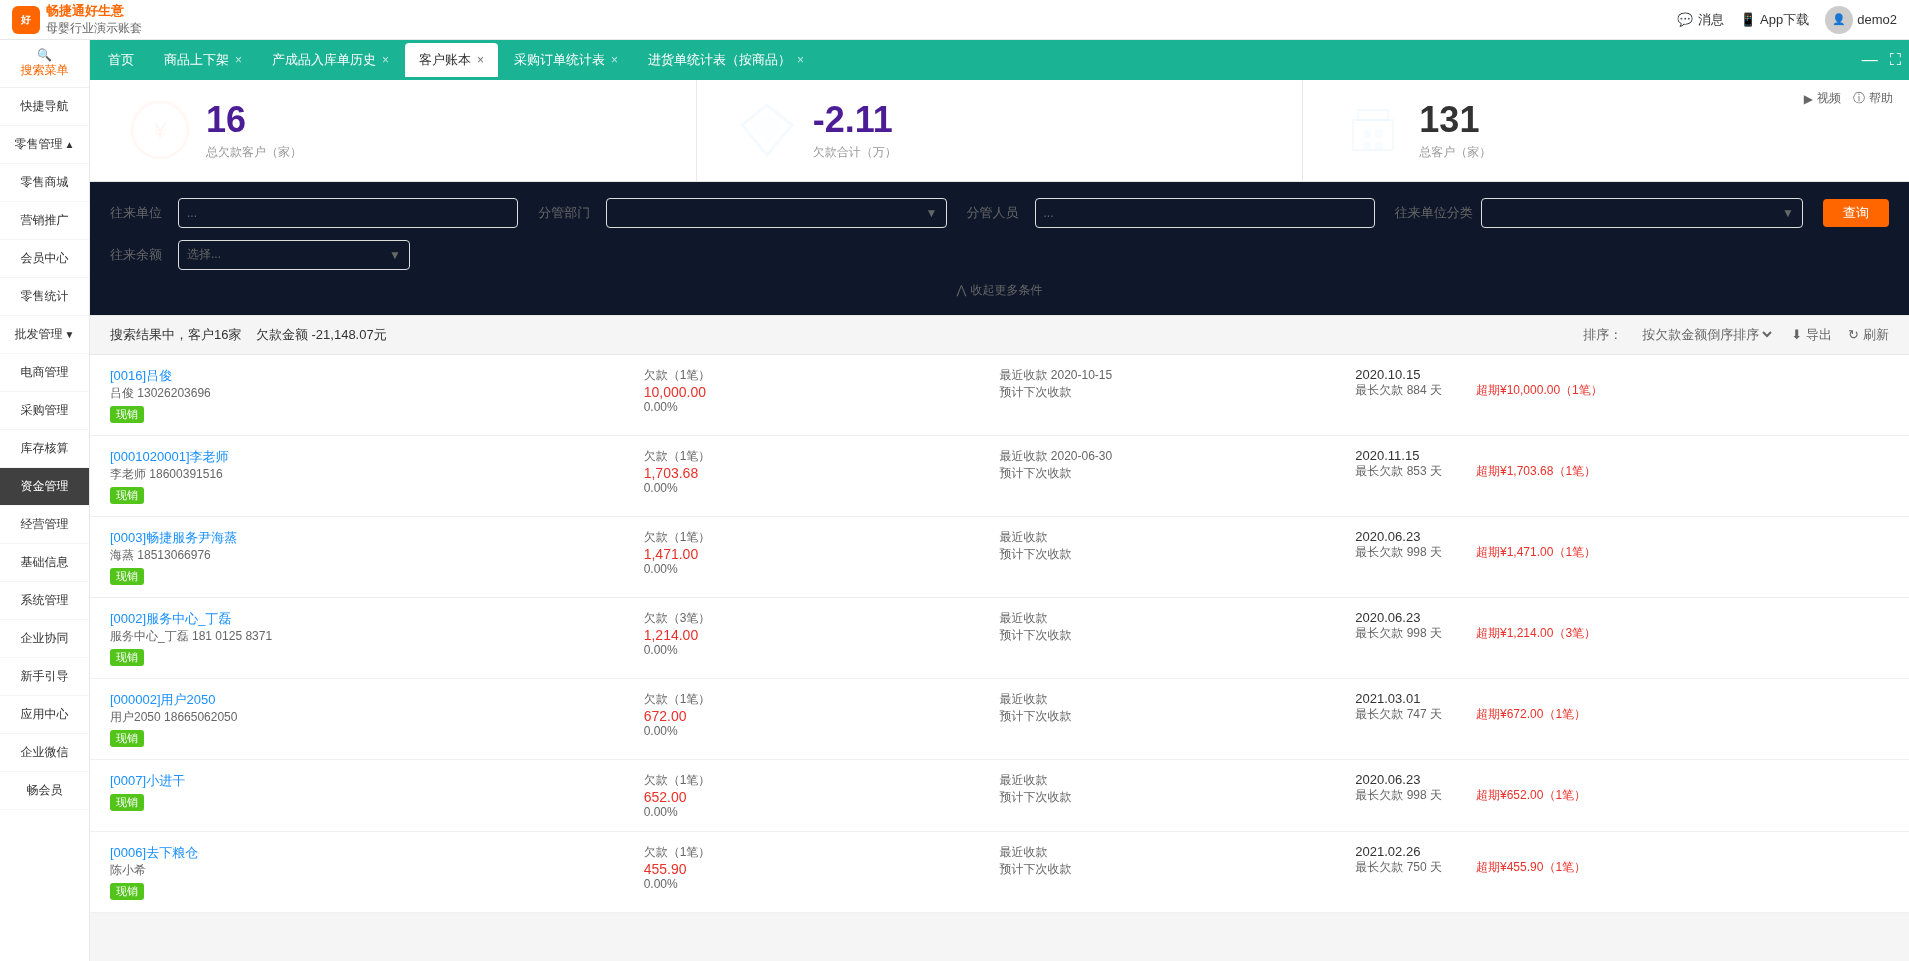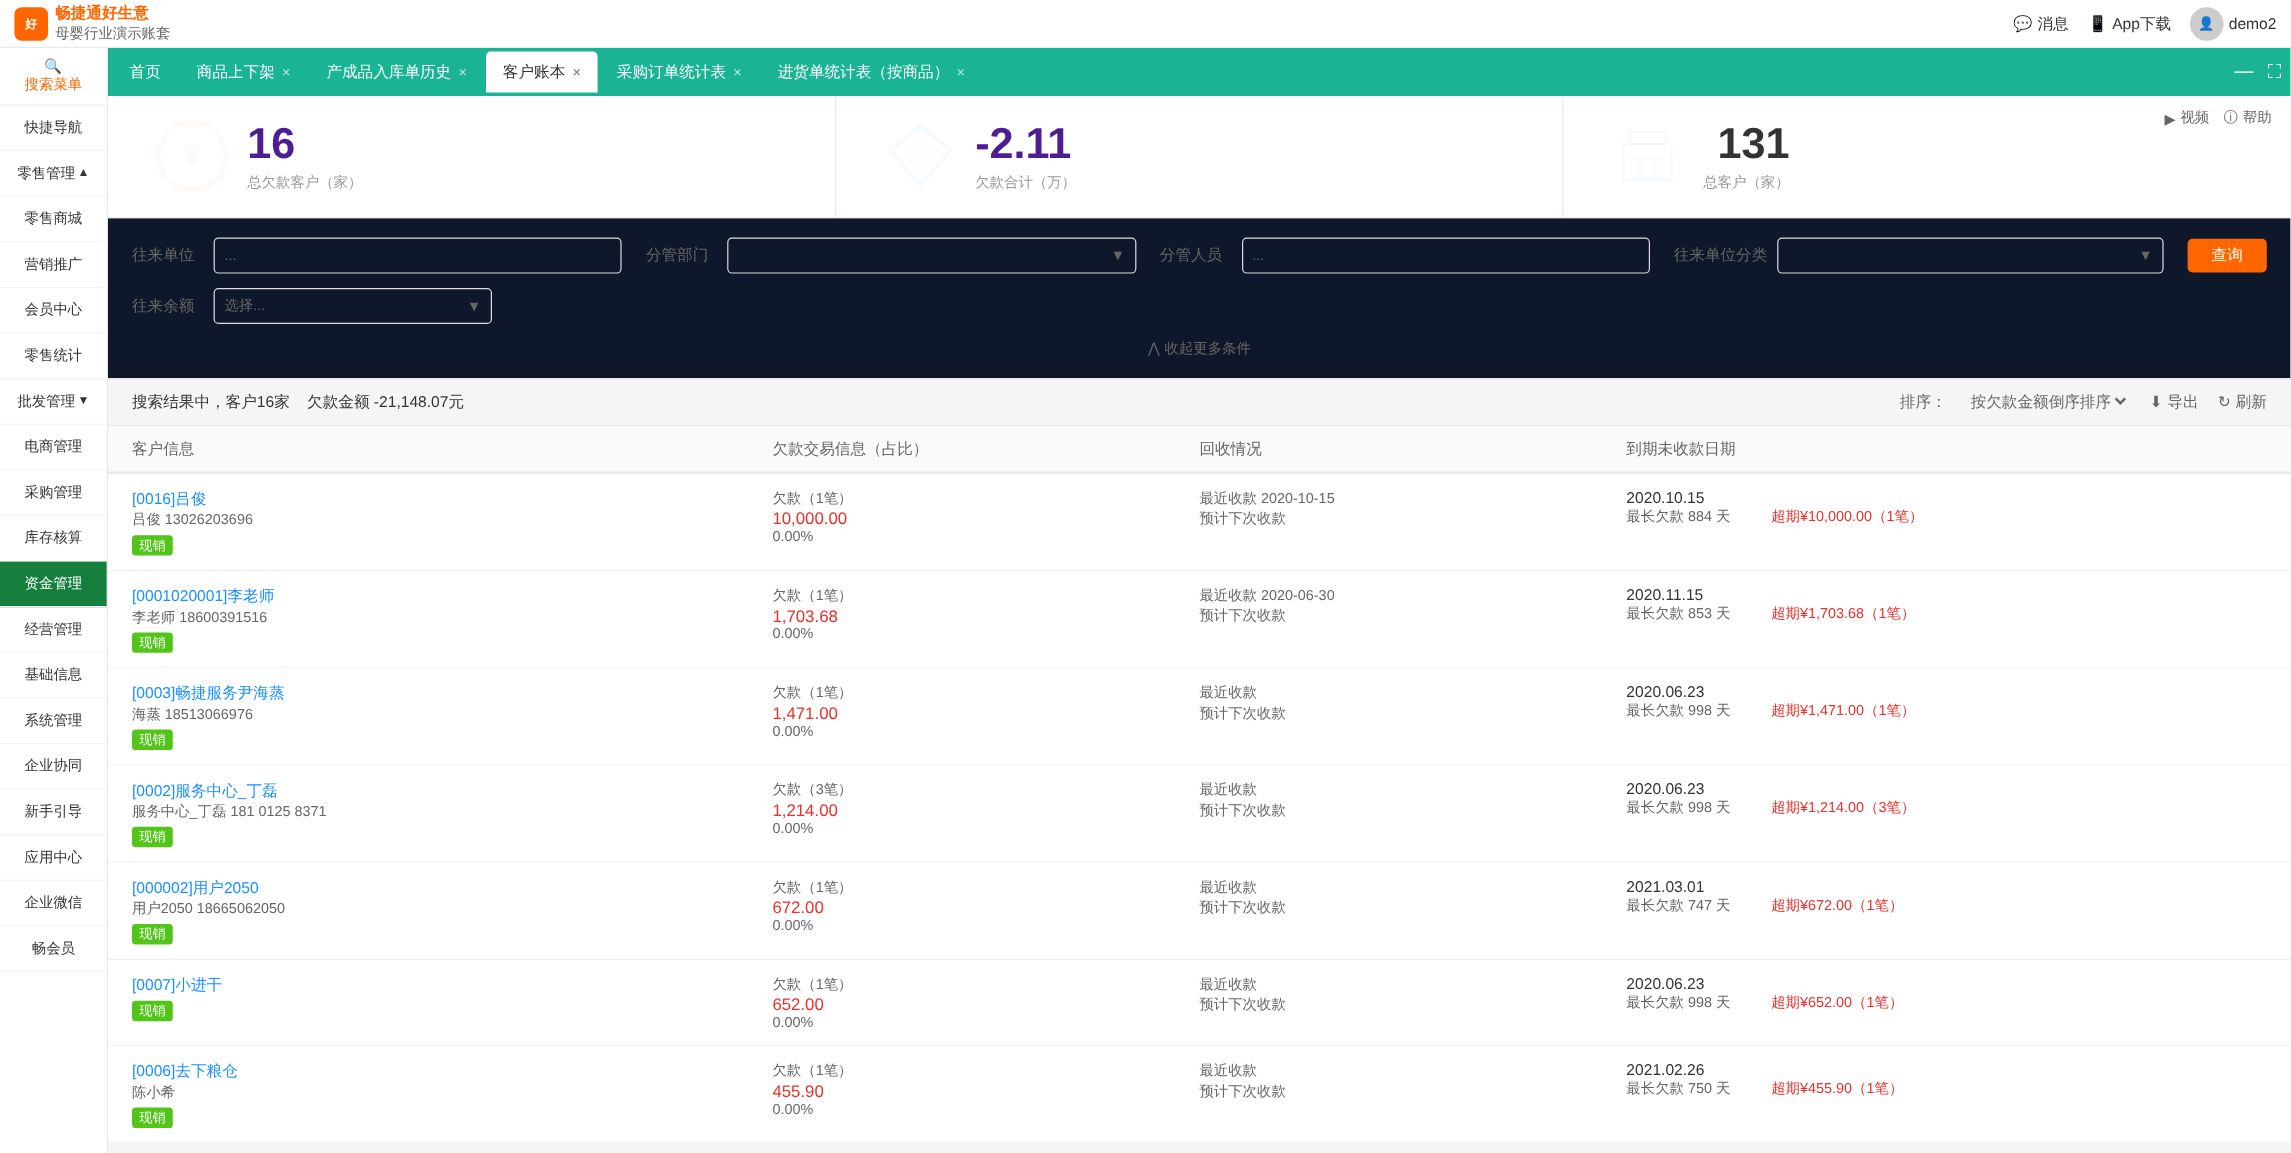--- a/index.html
+++ b/index.html
@@ -16,21 +16,21 @@
     .top-right-item { display: flex; align-items: center; gap: 4px; font-size: 13px; color: #333; cursor: pointer; }
     .avatar { width: 28px; height: 28px; border-radius: 50%; background: #ccc; display: flex; align-items: center; justify-content: center; font-size: 11px; color: #fff; }
 
     
     .main-layout { display: flex; flex: 1; overflow: hidden; }
     
     
     .sidebar { width: 90px; background: #fff; border-right: 1px solid #e8e8e8; display: flex; flex-direction: column; overflow-y: auto; }
     .sidebar-search { padding: 8px; text-align: center; font-size: 12px; color: #ff6600; cursor: pointer; border-bottom: 1px solid #f0f0f0; }
     .sidebar-item { padding: 10px 4px; text-align: center; font-size: 12px; color: #333; cursor: pointer; border-bottom: 1px solid #f5f5f5; }
-    .sidebar-item.active { background: #15803d; color: #fff; }
+    .sidebar-item.active { background: #404040; color: #fff; }
     .sidebar-item.has-arrow { display: flex; align-items: center; justify-content: center; gap: 2px; }
     .sidebar-item .arrow { font-size: 10px; }
 
     
     .content-area { flex: 1; display: flex; flex-direction: column; overflow: hidden; }
 
     
     .tab-bar { display: flex; align-items: center; background: #1ab394; min-height: 40px; padding: 0 4px; gap: 2px; }
     .tab { display: flex; align-items: center; padding: 8px 14px; border-radius: 4px 4px 0 0; font-size: 13px; color: #fff; cursor: pointer; gap: 6px; white-space: nowrap; }
     .tab.active { background: #fff; color: #333; }
@@ -44,21 +44,21 @@
 
     
     .stats-bar { display: flex; background: #fff; border-bottom: 1px solid #e8e8e8; }
     .stat-card { display: flex; align-items: center; gap: 16px; padding: 20px 40px; flex: 1; border-right: 1px solid #e8e8e8; position: relative; }
     .stat-card:last-child { border-right: none; }
     .stat-icon { width: 60px; height: 60px; display: flex; align-items: center; justify-content: center; }
     .stat-icon svg { opacity: 0.15; }
     .stat-text { }
     .stat-number { font-size: 36px; font-weight: bold; line-height: 1.1; }
     .stat-number.red { color: #4c1d95; }
-    .stat-number.black { color: #333; text-align: right; }
+    .stat-number.black { color: #333; }
     .stat-label { font-size: 12px; color: #999; margin-top: 4px; }
     .stat-actions { position: absolute; top: 10px; right: 16px; display: flex; gap: 12px; font-size: 12px; color: #666; }
     .stat-action { display: flex; align-items: center; gap: 4px; cursor: pointer; }
 
     
     .filter-area { background: #0f172a; padding: 16px 20px; border-bottom: 1px solid #e8e8e8; }
     .filter-row { display: flex; align-items: center; gap: 20px; margin-bottom: 12px; }
     .filter-row:last-child { margin-bottom: 0; }
     .filter-item { display: flex; align-items: center; gap: 8px; flex: 1; }
     .filter-label { font-size: 13px; color: #666; white-space: nowrap; min-width: 60px; }
@@ -311,26 +311,20 @@
               <span>导出</span>
             </div>
             <div class="result-action">
               <span>↻</span>
               <span>刷新</span>
             </div>
           </div>
         </div>
 
         <div class="data-table">
-          <div class="table-header">
-            <div>客户信息</div>
-            <div>欠款交易信息（占比）</div>
-            <div>回收情况</div>
-            <div>到期未收款日期</div>
-          </div>
 
           <div class="table-row">
             <div>
               <div><a class="customer-name">[0016]吕俊</a></div>
               <div class="customer-phone">吕俊  13026203696</div>
               <div><span class="customer-tag">现销</span></div>
             </div>
             <div>
               <div class="debt-count">欠款（1笔）</div>
               <div class="debt-amount">10,000.00</div>

